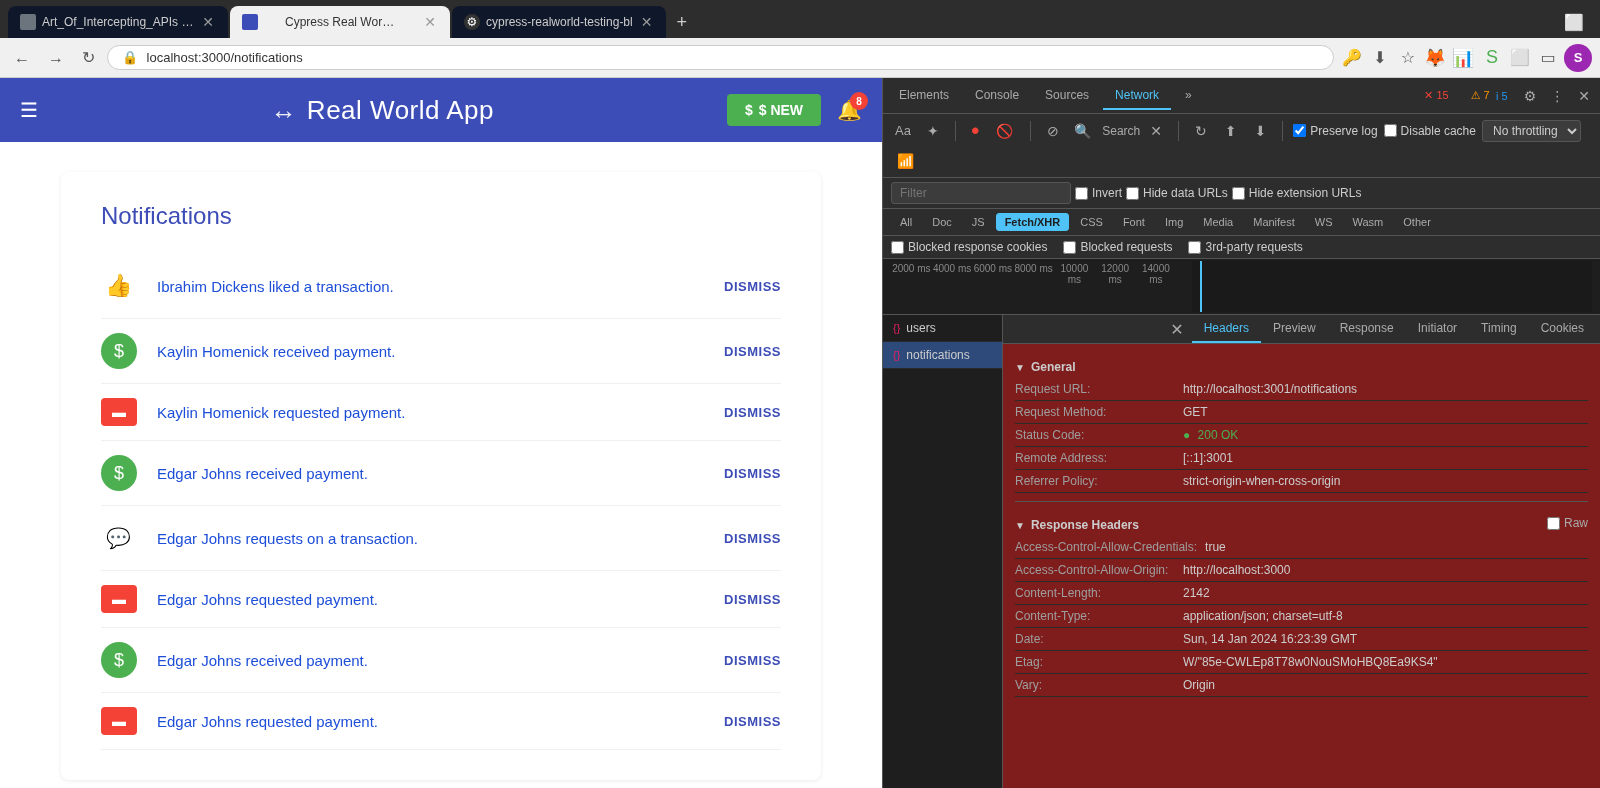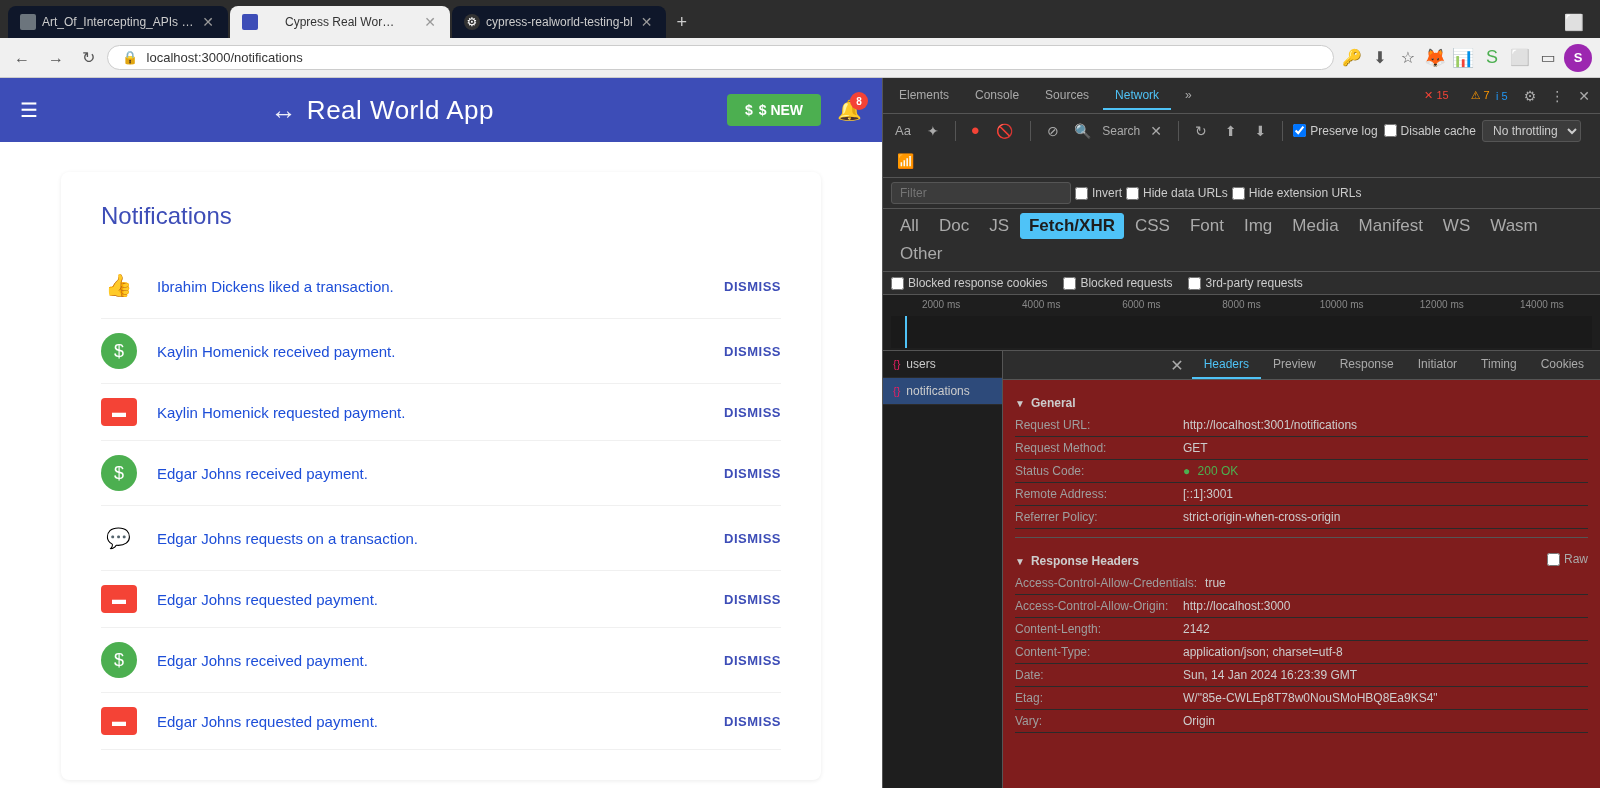--- a/index.html
+++ b/index.html
@@ -65,28 +65,28 @@
     .preserve-log-cb { display: flex; align-items: center; gap: 4px; font-size: 12px; color: #ccc; }
     .preserve-log-cb input { margin: 0; }
     .disable-cache-cb { display: flex; align-items: center; gap: 4px; font-size: 12px; color: #ccc; }
     .throttle-select { background: #3c3c3c; color: #ccc; border: 1px solid #555; padding: 2px 6px; font-size: 12px; border-radius: 3px; }
 
     .filter-row { display: flex; align-items: center; padding: 4px 8px; gap: 4px; background: #2d2d2d; border-bottom: 1px solid #555; }
     .filter-input { background: #3c3c3c; color: #ccc; border: 1px solid #555; padding: 3px 8px; font-size: 12px; border-radius: 3px; width: 180px; }
     .filter-checkbox { display: flex; align-items: center; gap: 4px; font-size: 12px; color: #ccc; }
     .filter-checkbox input { margin: 0; }
     .filter-type-btns { display: flex; gap: 2px; flex-wrap: wrap; }
-    .filter-type-btn { padding: 2px 8px; font-size: 17px; border: 1px solid transparent; border-radius: 3px; cursor: pointer; background: none; color: #aaa; }
+    .filter-type-btn { padding: 2px 8px; font-size: 11px; border: 1px solid transparent; border-radius: 3px; cursor: pointer; background: none; color: #aaa; }
     .filter-type-btn.active { background: #4fc3f7; color: #1e1e1e; border-color: #4fc3f7; font-weight: 600; }
 
     .blocked-row { display: flex; align-items: center; padding: 4px 8px; gap: 16px; background: #2d2d2d; border-bottom: 1px solid #555; font-size: 12px; color: #ccc; }
     .blocked-checkbox { display: flex; align-items: center; gap: 4px; }
     .blocked-checkbox input { margin: 0; }
 
-    .timeline-area { background: #1e1e1e; border-bottom: 1px solid #555; height: 56px; display: flex; flex-direction: column; position: relative; overflow: hidden; }
+    .timeline-area { background: #1e1e1e; border-bottom: 1px solid #555; height: 56px; display: flex; flex-direction: row; position: relative; overflow: hidden; }
     .timeline-labels { display: flex; padding: 4px 8px; font-size: 10px; color: #888; gap: 0; }
     .timeline-label { flex: 1; text-align: center; }
     .timeline-bar { flex: 1; position: relative; background: #1a1a1a; margin: 2px 8px; }
     .timeline-line { position: absolute; left: 2%; top: 0; bottom: 0; width: 2px; background: #4fc3f7; }
 
     .devtools-content { flex: 1; display: flex; overflow: hidden; }
     .requests-list { width: 120px; background: #1e1e1e; border-right: 1px solid #555; overflow-y: auto; }
     .request-item { padding: 6px 10px; font-size: 12px; color: #ccc; cursor: pointer; display: flex; align-items: center; gap: 6px; border-bottom: 1px solid #2a2a2a; }
     .request-item.selected { background: #2d4a7a; }
     .req-icon { color: #e91e63; font-size: 11px; }

